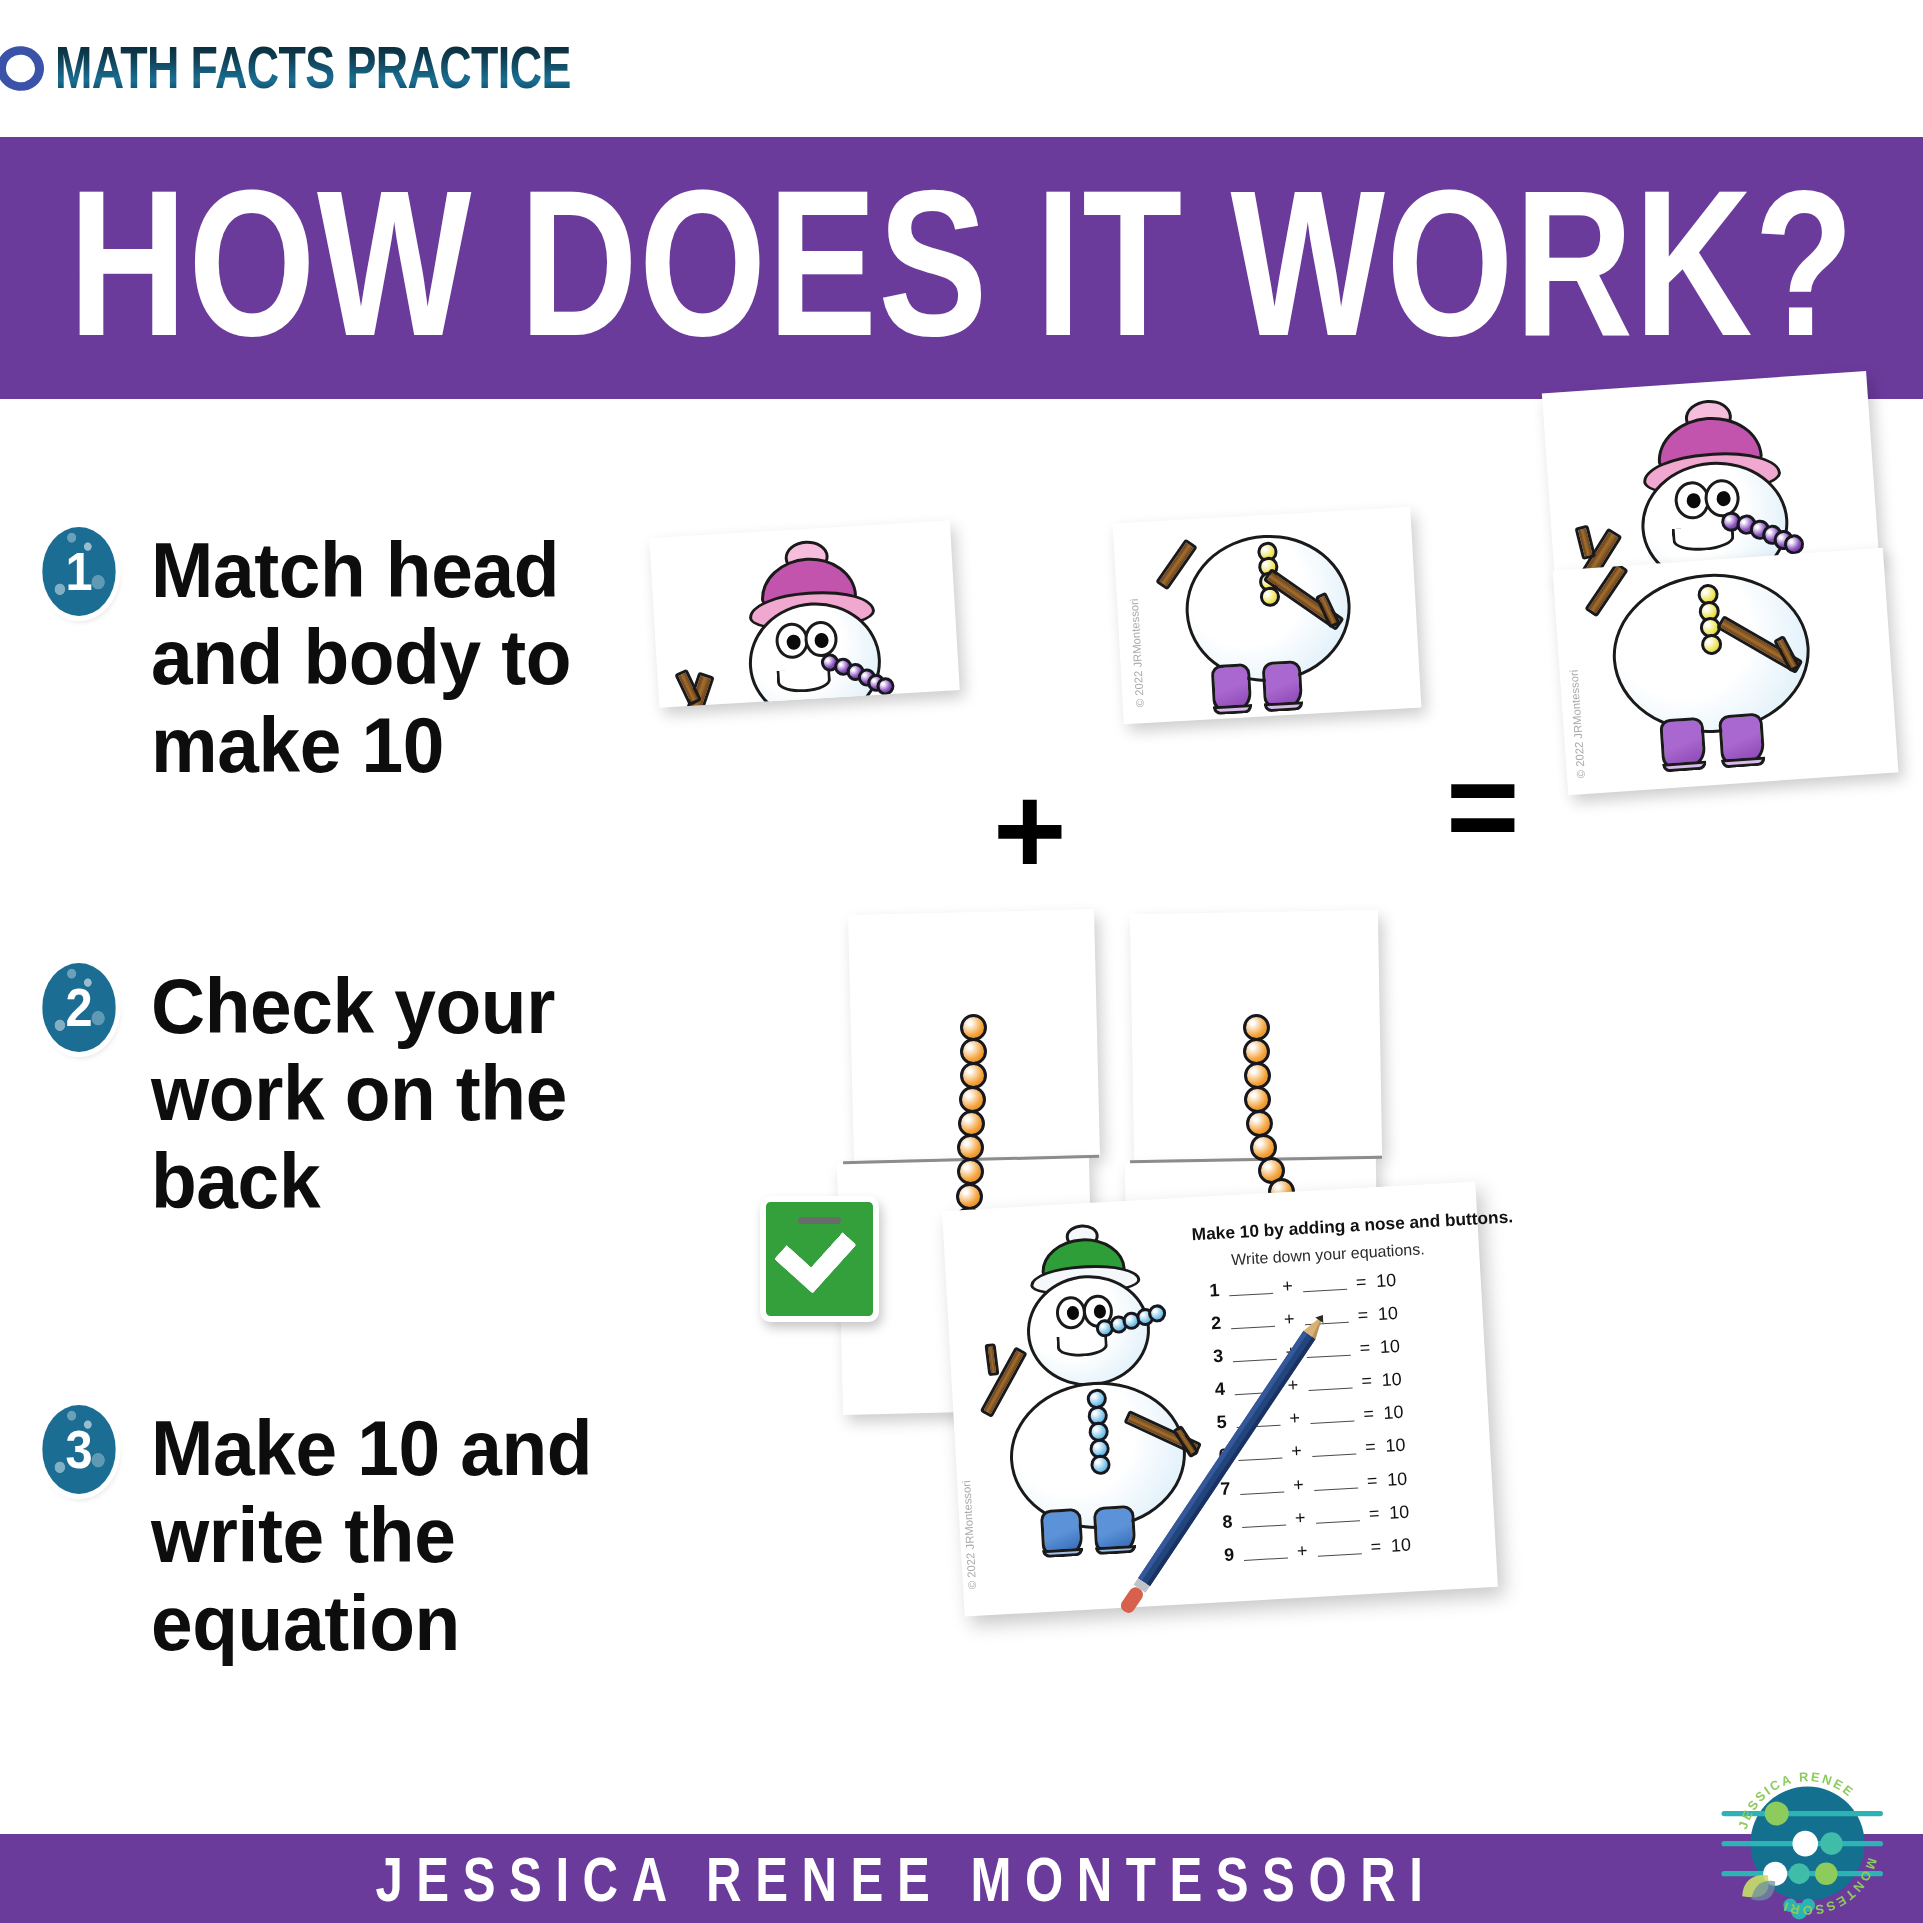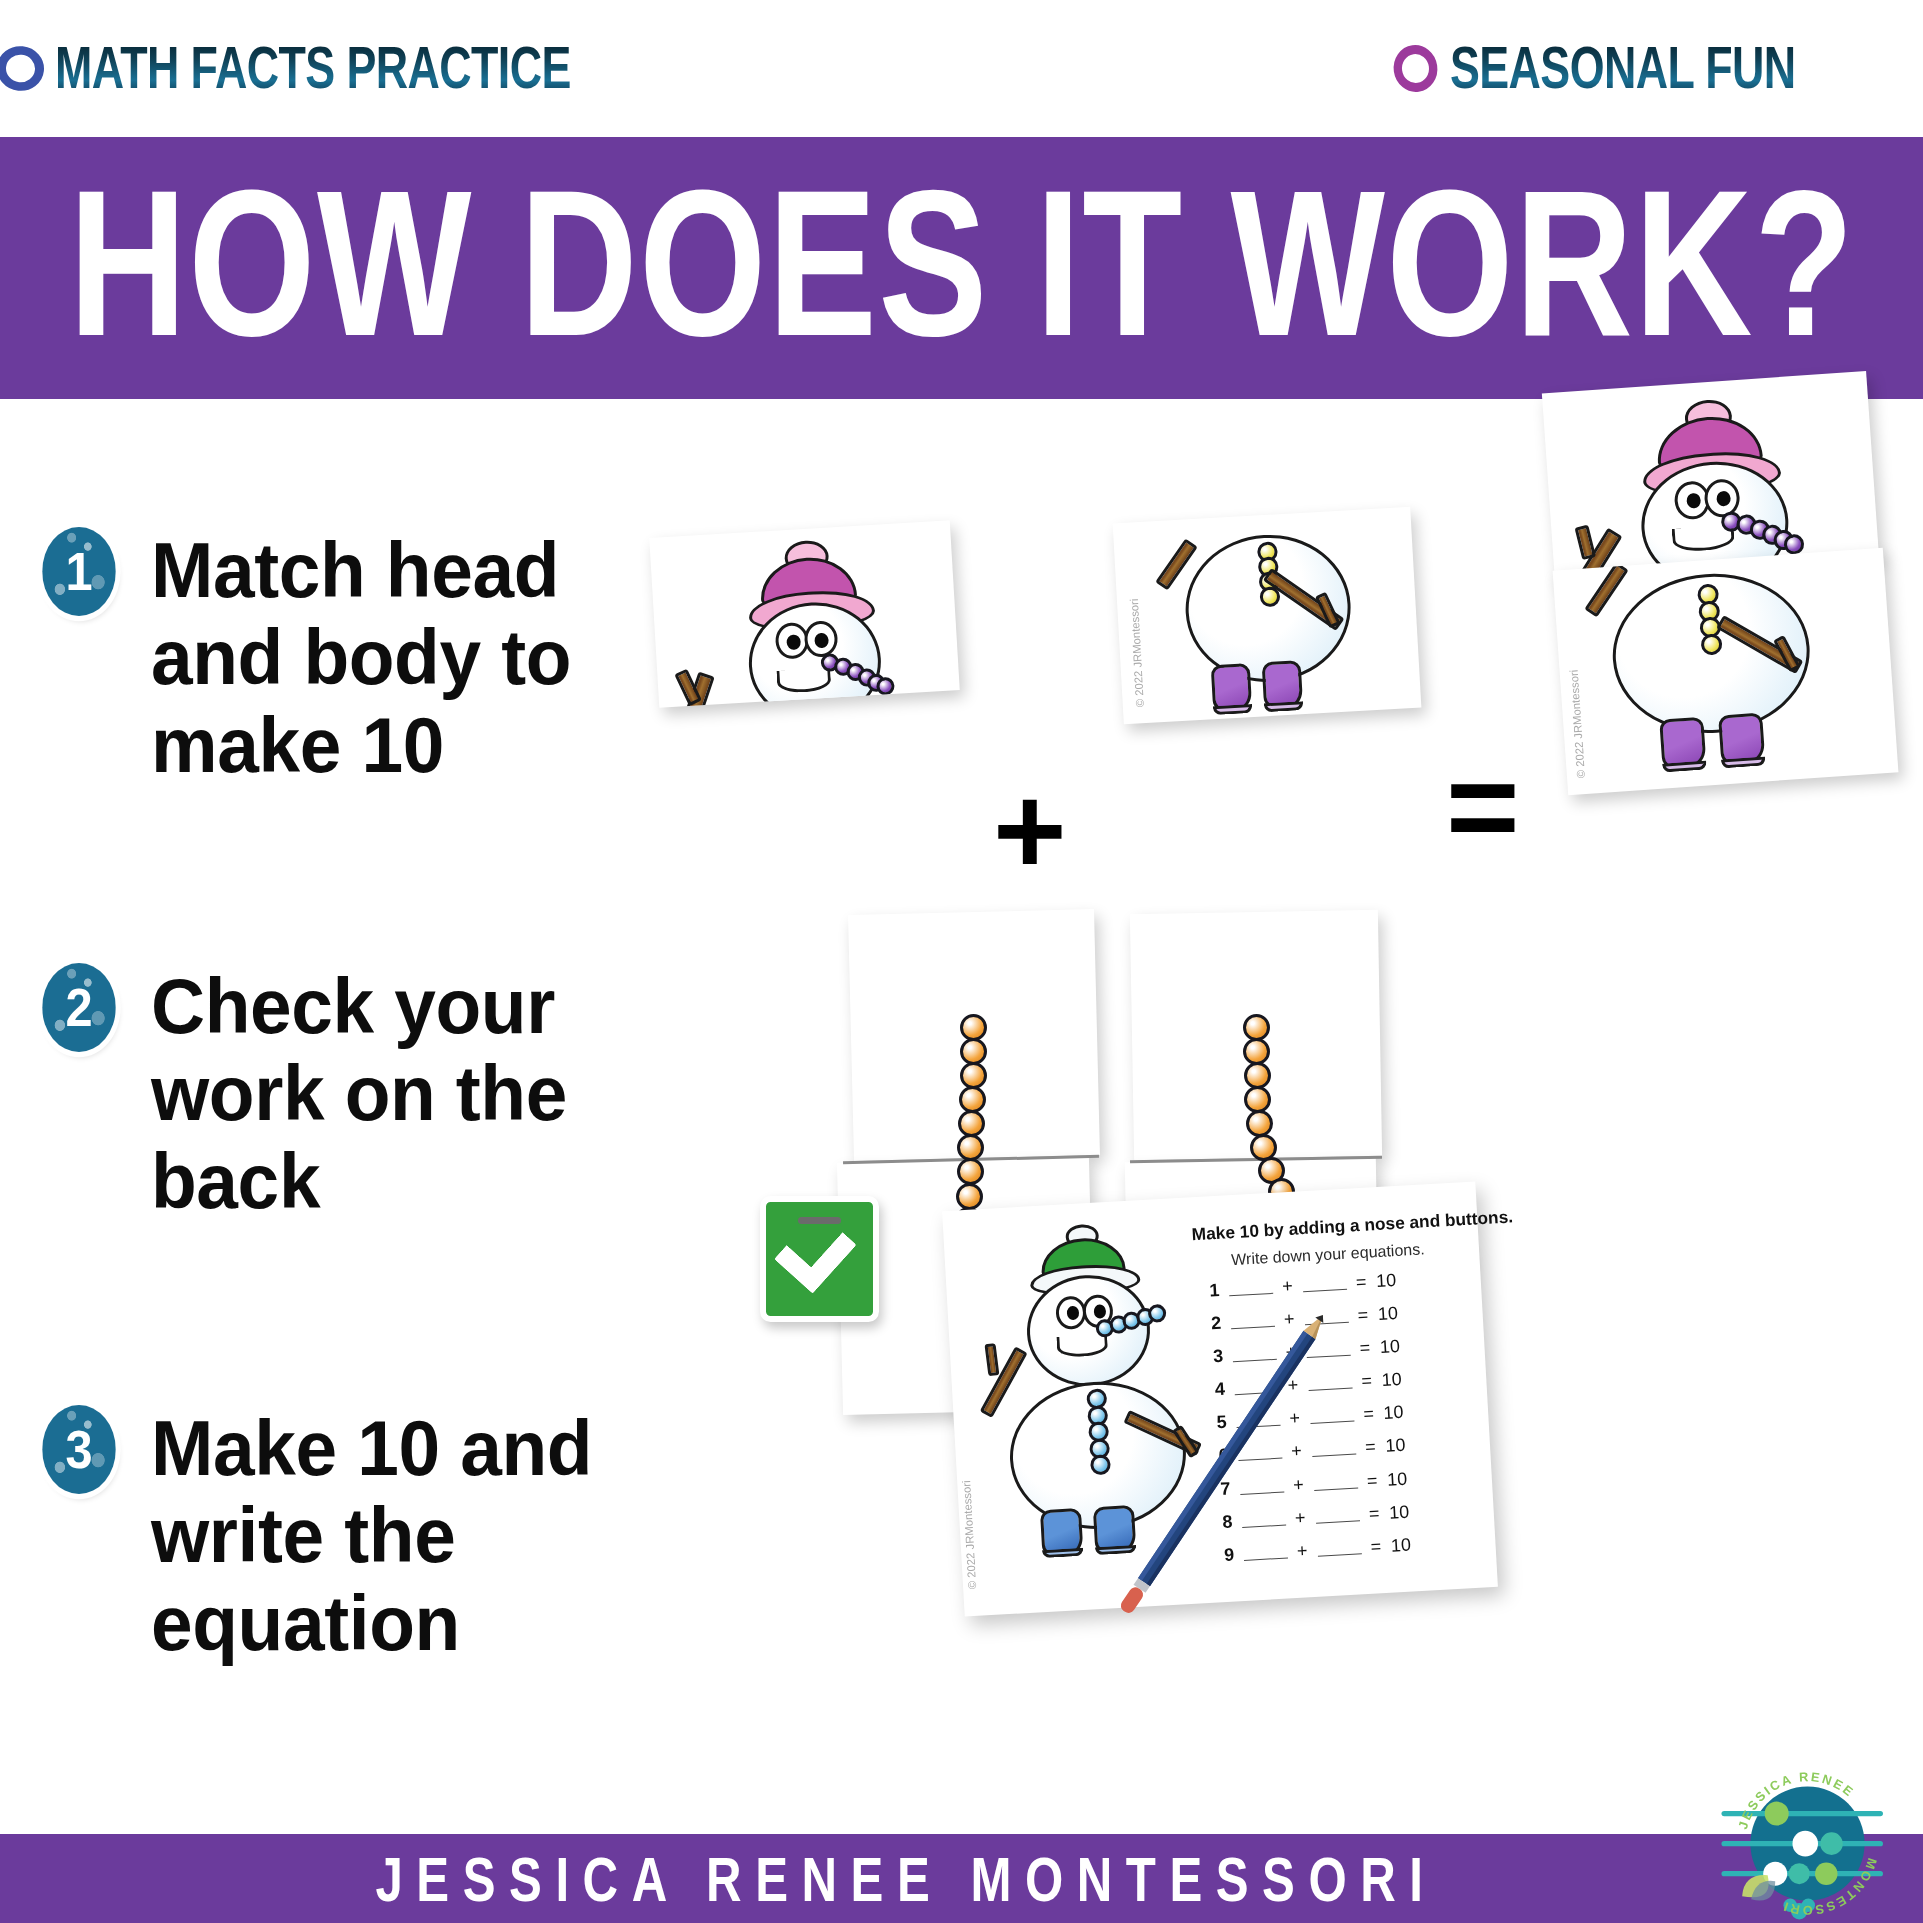--- a/index.html
+++ b/index.html
@@ -240,24 +240,20 @@
     width: 173px; height: 169px;
   }
 </style>
 </head>
 <body>
 
 <div id="feature-bar">
   <div class="feature-item" style="margin-left:-22.5px;">
     <span class="feature-ring blue"></span>
     <span class="feature-label">MATH FACTS PRACTICE</span>
-  </div>
-  <div class="feature-item" style="margin-left:-90px;">
-    <span class="feature-ring"></span>
-    <span class="feature-label">SEASONAL FUN</span>
   </div>
 </div>
 
 <div id="header-banner">
   <div id="header-title">HOW DOES IT WORK?</div>
 </div>
 
 <div id="main">
 
   <div class="step-label" style="left:39px; top:129px;">

